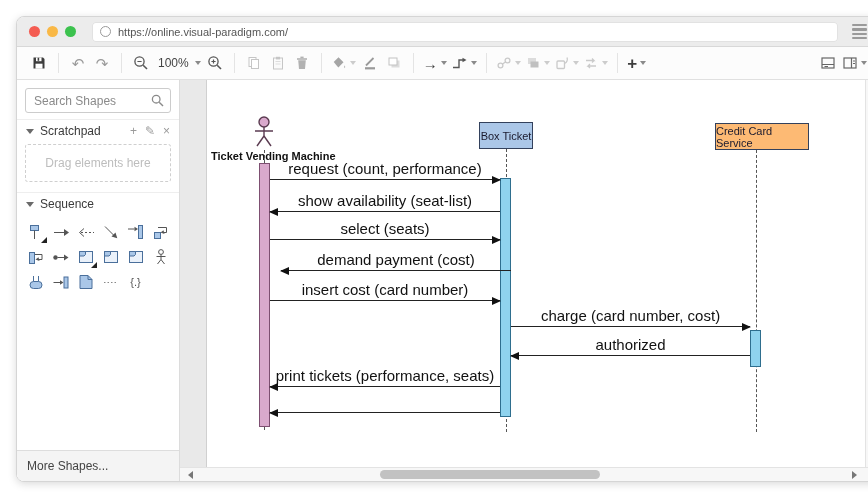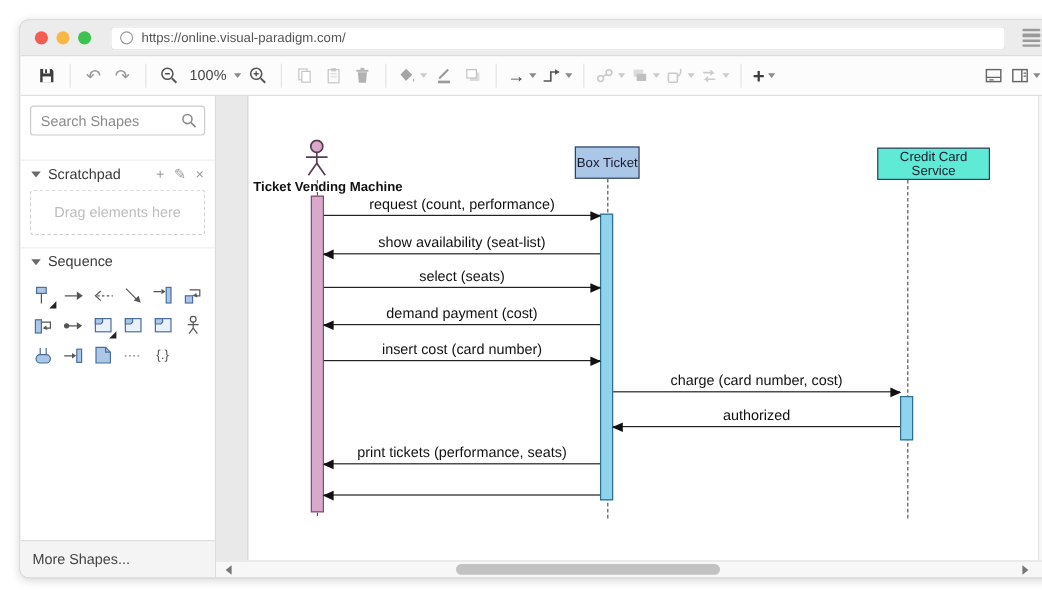--- a/index.html
+++ b/index.html
@@ -28,21 +28,21 @@
   .caret.dis { border-top-color:#ccc; }
   .glyph { font-size:15px; color:#9a9a9a; line-height:1; }
   .glyph.dark { color:#3d3d3d; }
   .plusglyph { font-size:17px; font-weight:bold; color:#3d3d3d; line-height:1; }
 
   
   .appbody { flex:1; display:flex; min-height:0; }
 
   
   .sidebar { width:163px; background:#fff; border-right:1px solid #dcdcdc; display:flex; flex-direction:column; flex:0 0 auto; }
-  .searchwrap { margin:8px 8px 20px 8px; position:relative; }
+  .searchwrap { margin:8px 8px 6px 8px; position:relative; }
   .searchwrap input { width:100%; height:25px; border:1px solid #ccc; border-radius:3px; font-size:12px; color:#444; padding:0 24px 0 8px; font-family:"Liberation Sans", sans-serif; outline:none; }
   .searchwrap input::placeholder { color:#8a8a8a; }
   .searchwrap svg { position:absolute; right:7px; top:6px; }
   .section-hdr { display:flex; align-items:center; padding:4px 9px; border-top:1px solid #eee; font-size:12px; color:#3b3b3b; }
   .tri { width:0; height:0; border-left:4px solid transparent; border-right:4px solid transparent; border-top:5px solid #6a6a6a; margin-right:6px; }
   .hdr-tools { margin-left:auto; display:flex; gap:8px; color:#9a9a9a; font-size:12px; }
   .hdr-tools span { cursor:pointer; }
   .dropzone { margin:2px 8px 10px 8px; border:1.6px dashed #cfcfcf; border-radius:3px; height:38px; display:flex; align-items:center; justify-content:center; font-size:12px; color:#bdbdbd; }
   .palette { display:flex; flex-wrap:wrap; padding:4px 6px; }
   .pcell { width:25px; height:25px; display:flex; align-items:center; justify-content:center; position:relative; cursor:pointer; }
@@ -52,21 +52,21 @@
 
   
   .canvas { flex:1; position:relative; background:#e9e9e9; min-width:0; }
   .page { position:absolute; left:26px; top:0; right:14px; bottom:14px; background:#fff; border-left:1px solid #d0d0d0; }
   #diagram { position:absolute; inset:0; font-size:11px; color:#111; }
 
   .lifeline-dash { position:absolute; width:0; border-left:1px dashed #555; }
   .ll-header { position:absolute; display:flex; align-items:center; justify-content:center; font-size:11px; color:#1a1a2e; border:1px solid #33415c; }
   .activation { position:absolute; border:1px solid; }
   .msg { position:absolute; height:16px; }
-  .msg-label { position:absolute; left:0; right:0; bottom:3px; text-align:center; white-space:nowrap; font-size:12px; color:#111; }
+  .msg-label { position:absolute; left:0; right:0; bottom:3px; text-align:center; white-space:nowrap; font-size:15px; color:#111; }
   .msg-line { position:absolute; left:0; right:0; bottom:0; border-top:1.3px solid #222; }
   .ah { position:absolute; width:0; height:0; bottom:-4px; border-top:4.5px solid transparent; border-bottom:4.5px solid transparent; }
   .ah.right { right:-1px; border-left:9px solid #111; }
   .ah.left { left:-1px; border-right:9px solid #111; }
 
   .actor-wrap { position:absolute; left:4px; top:36px; width:106px; text-align:center; }
   .actor-label { font-size:11px; color:#111; white-space:nowrap; margin-top:1px;font-weight:bold; }
 
   
   .vscroll { position:absolute; top:0; right:0; bottom:14px; width:14px; background:#f7f7f7; border-left:1px solid #e3e3e3; }
@@ -426,21 +426,21 @@
             <div class="msg" style="left: 63px; top: 116px; width: 230px;">
               <div class="msg-label">show availability (seat-list)</div>
               <div class="msg-line"></div>
               <div class="ah left"></div>
             </div>
             <div class="msg" style="left: 63px; top: 144px; width: 230px;">
               <div class="msg-label">select (seats)</div>
               <div class="msg-line"></div>
               <div class="ah right"></div>
             </div>
-            <div class="msg" style="left: 63px; top: 175px; width: 230px;">
+            <div class="msg" style="left: 74px; top: 175px; width: 230px;">
               <div class="msg-label">demand payment (cost)</div>
               <div class="msg-line"></div>
               <div class="ah left"></div>
             </div>
             <div class="msg" style="left: 63px; top: 205px; width: 230px;">
               <div class="msg-label">insert cost (card number)</div>
               <div class="msg-line"></div>
               <div class="ah right"></div>
             </div>
             <div class="msg" style="left: 304px; top: 231px; width: 239px;">
@@ -458,21 +458,21 @@
               <div class="msg-line"></div>
               <div class="ah left"></div>
             </div>
             <div class="msg" style="left: 63px; top: 317px; width: 230px;">
               <div class="msg-line"></div>
               <div class="ah left"></div>
             </div>
             <div class="ll-header" style="left: 272px; top: 42px; width: 54px; height: 27px; background: rgb(171, 199, 232); border-color: rgb(51, 65, 92);">
               <div class="">Box Ticket</div>
             </div>
-            <div class="ll-header" style="left: 524px; top: 43px; width: 94px; height: 27px; background: #5eead4; border-color: rgb(51, 65, 92); text-align: center;">
+            <div class="ll-header" style="left: 508px; top: 43px; width: 94px; height: 27px; background: #fdba74; border-color: rgb(51, 65, 92);">
               <div class="">Credit Card Service</div>
             </div>
           </div>
       </div>
       <div class="vscroll">
         <span class="sarrow sa-up"></span>
         <div class="vthumb"></div>
         <span class="sarrow sa-down"></span>
       </div>
       <div class="hscroll">

